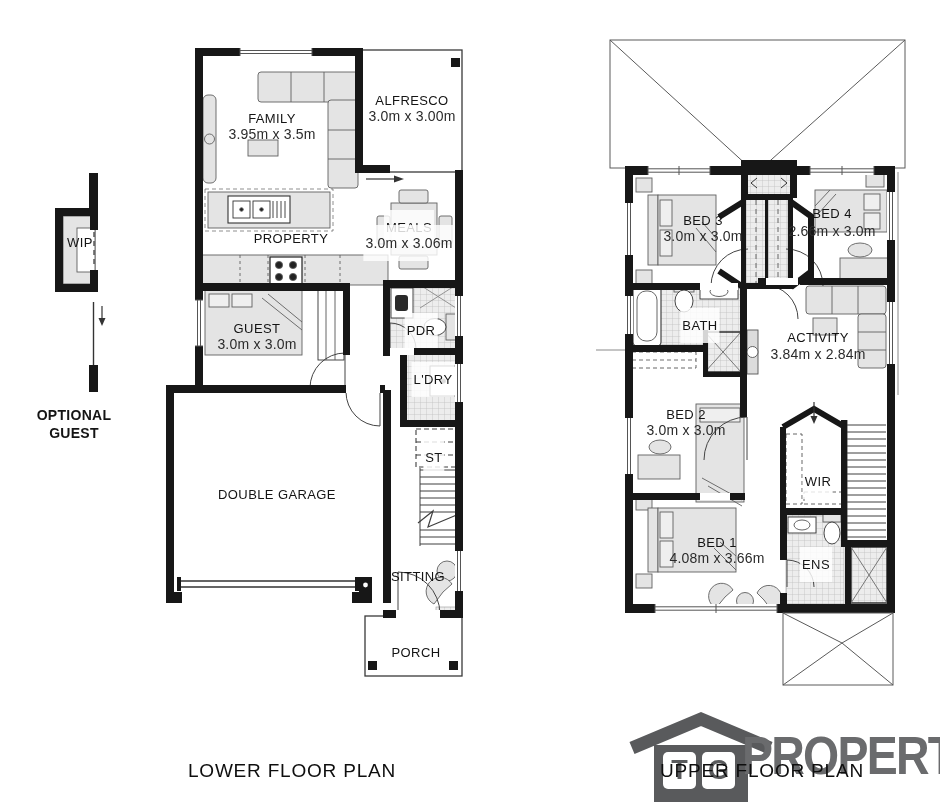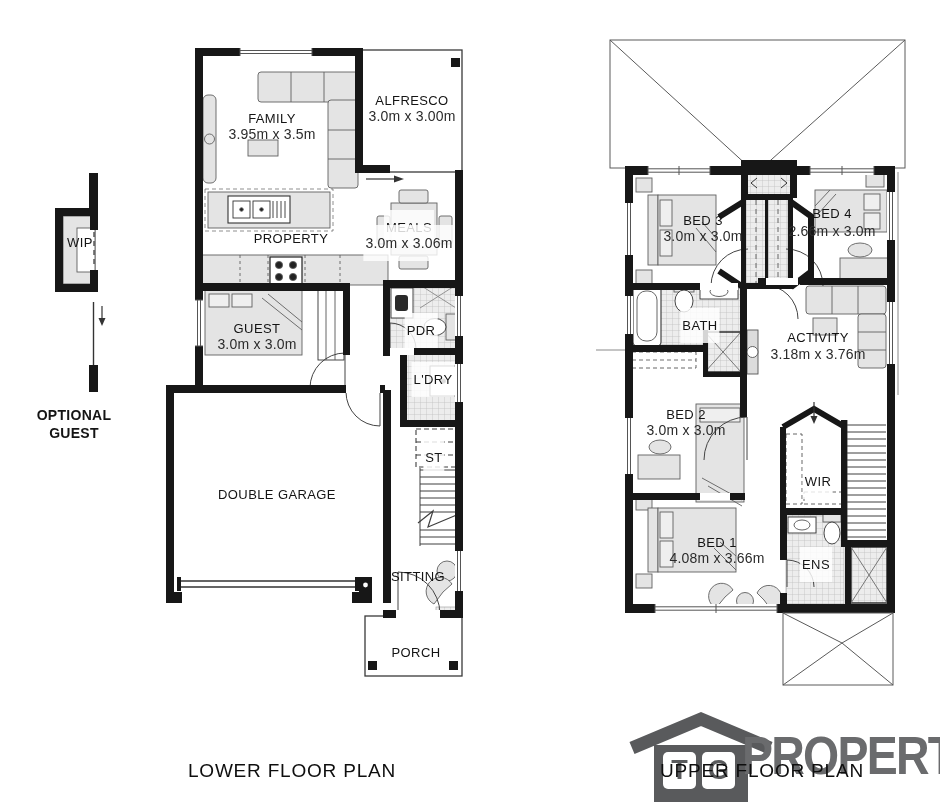--- a/index.html
+++ b/index.html
@@ -410,21 +410,21 @@
 <div class="lbl room" style="left:80px;top:236px">WIP</div>
 <div class="lbl bold14" style="left:74px;top:408px">OPTIONAL</div>
 <div class="lbl bold14" style="left:74px;top:426px">GUEST</div>
 
 <div class="lbl room" style="left:703px;top:214px">BED 3</div>
 <div class="lbl dims" style="left:703px;top:229px">3.0m x 3.0m</div>
 <div class="lbl room" style="left:832px;top:207px">BED 4</div>
 <div class="lbl dims" style="left:832px;top:224px">2.66m x 3.0m</div>
 <div class="lbl room halo" style="left:700px;top:308px">BATH</div>
 <div class="lbl room" style="left:818px;top:331px">ACTIVITY</div>
-<div class="lbl dims" style="left:818px;top:347px">3.18m x 3.76m</div>
+<div class="lbl dims" style="left:818px;top:347px">3.84m x 2.84m</div>
 <div class="lbl room" style="left:686px;top:408px">BED 2</div>
 <div class="lbl dims" style="left:686px;top:423px">3.0m x 3.0m</div>
 <div class="lbl room halo" style="left:818px;top:464px">WIR</div>
 <div class="lbl room" style="left:717px;top:536px">BED 1</div>
 <div class="lbl dims" style="left:717px;top:551px">4.08m x 3.66m</div>
 <div class="lbl room halo" style="left:816px;top:547px">ENS</div>
 
 <div class="logo">
   <svg width="150" height="94">
     <path d="M6,40 L75,11 L144,40" fill="none" stroke="#595a5c" stroke-width="13"></path>

